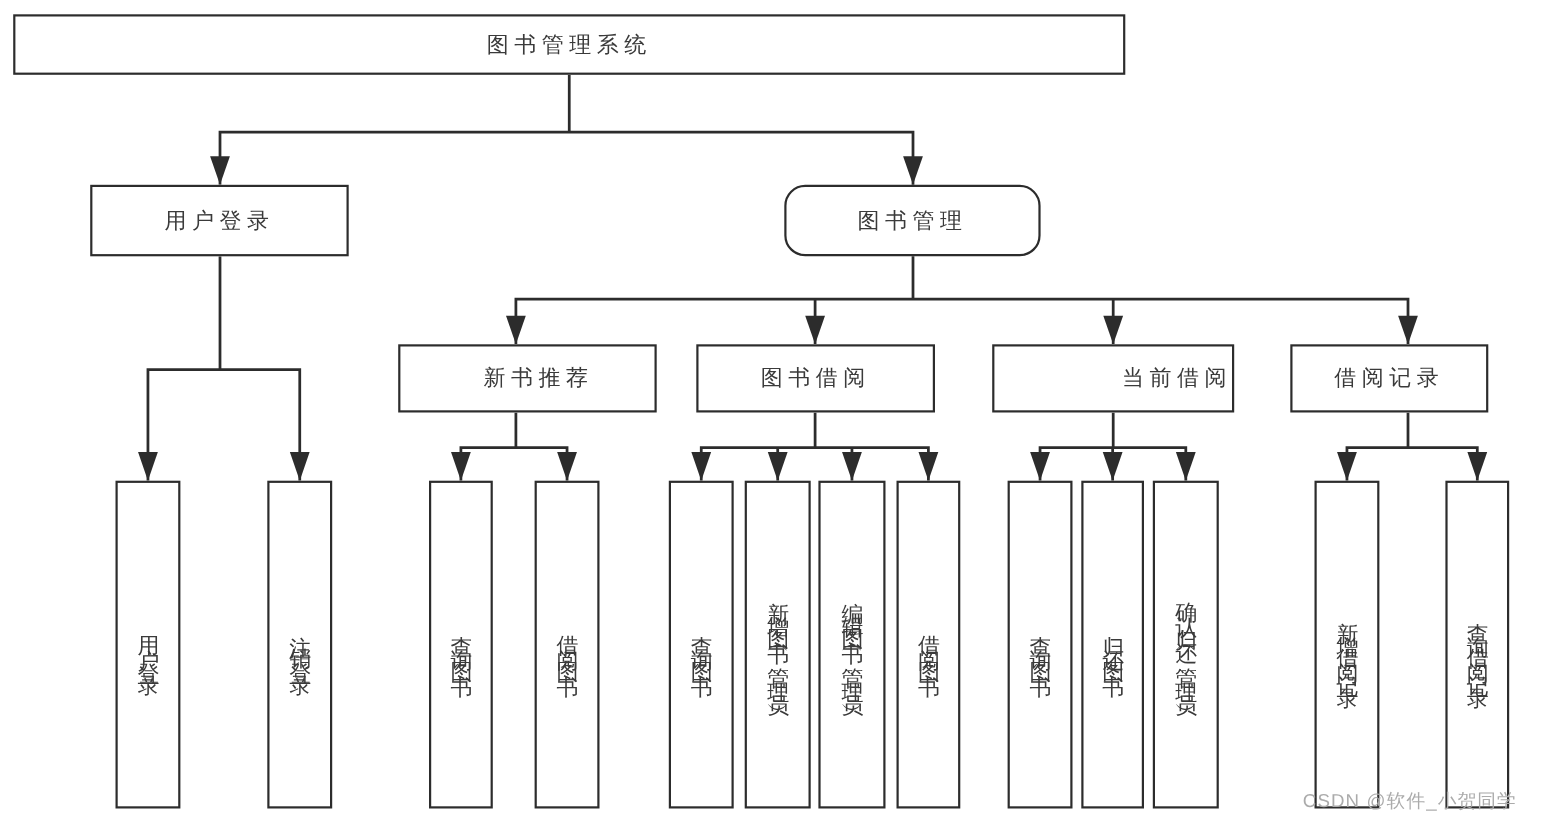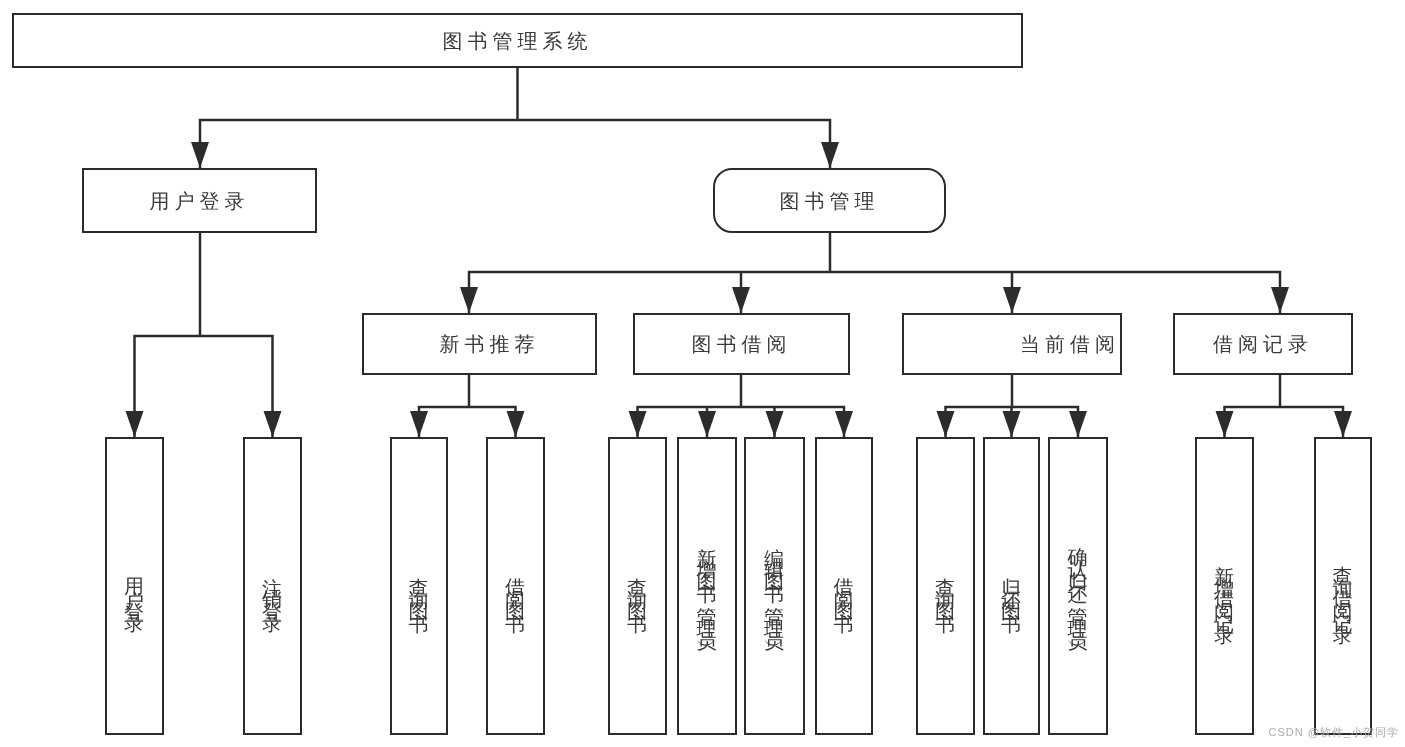--- a/index.html
+++ b/index.html
@@ -17,21 +17,21 @@
     white-space:nowrap;line-height:1;
   }
   .leaf{top:437px;height:298px;}
   .leaf .lbl{
     writing-mode:vertical-rl;letter-spacing:12px;font-size:20px;line-height:1;
   }
   svg.wires{position:absolute;left:0;top:0;z-index:0;}
   .wires path{fill:none;stroke:var(--line,#2c2c2c);stroke-width:2.5;}
   .wires polygon{fill:var(--line,#2c2c2c);stroke:none;}
   .watermark{
-    position:absolute;right:6px;bottom:7px;font-size:11px;
+    position:absolute;right:26px;bottom:7px;font-size:17px;
     color:var(--watermark,#ababab);letter-spacing:1px;z-index:2;white-space:nowrap;margin-top:20px;
   }
   
   .n-root{left:12px;top:13px;width:1011px;height:55px;}
   .n-l1a{left:82px;top:168px;width:235px;height:65px;}
   .n-l1b{left:713px;top:168px;width:233px;height:65px;border-radius:19px;}
   .n-l2a{left:362px;top:313px;width:235px;height:62px;padding-left:20px;}
   .n-l2b{left:633px;top:313px;width:217px;height:62px;}
   .n-l2c{left:902px;top:313px;width:220px;height:62px;justify-content:flex-end;}
   .n-l2d{left:1173px;top:313px;width:180px;height:62px;}

